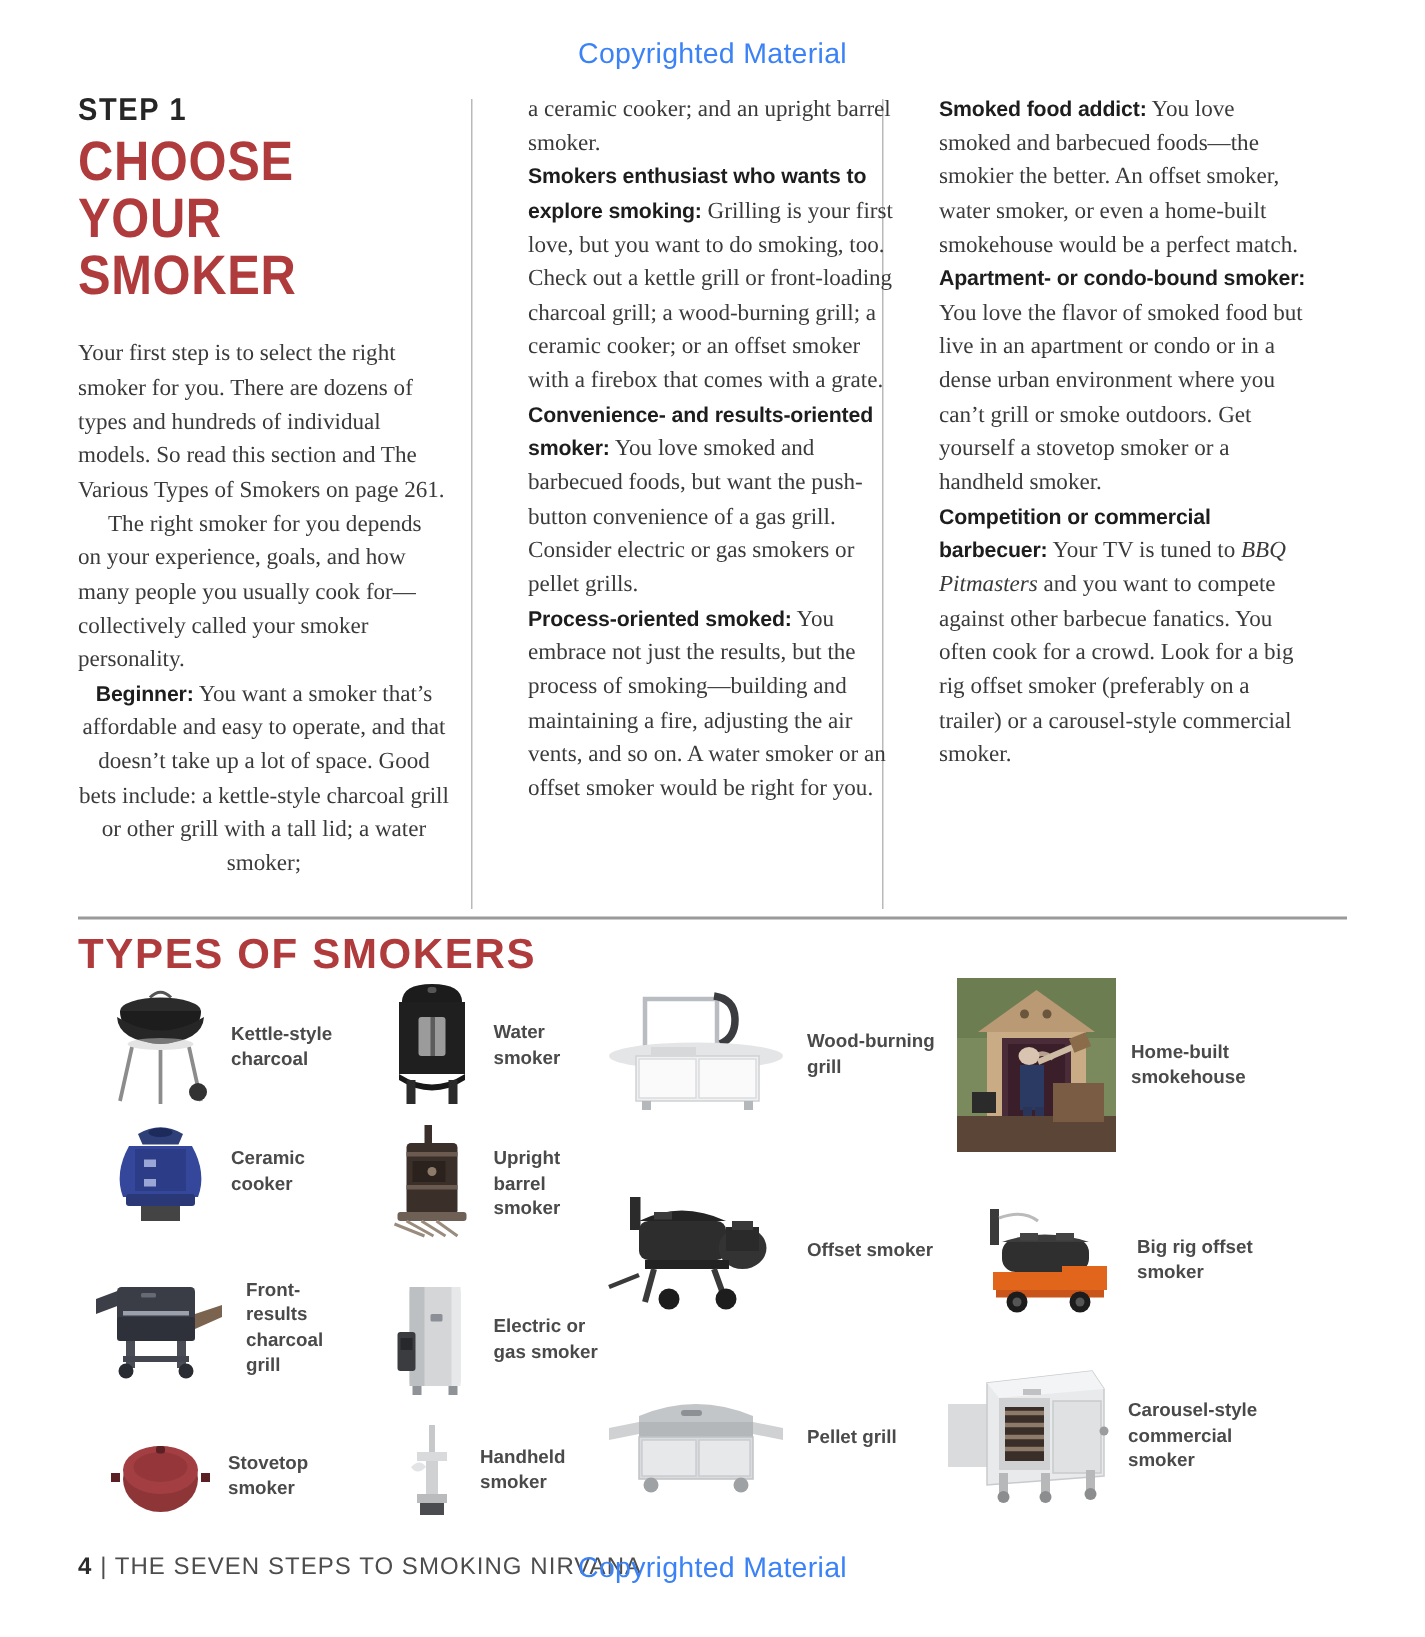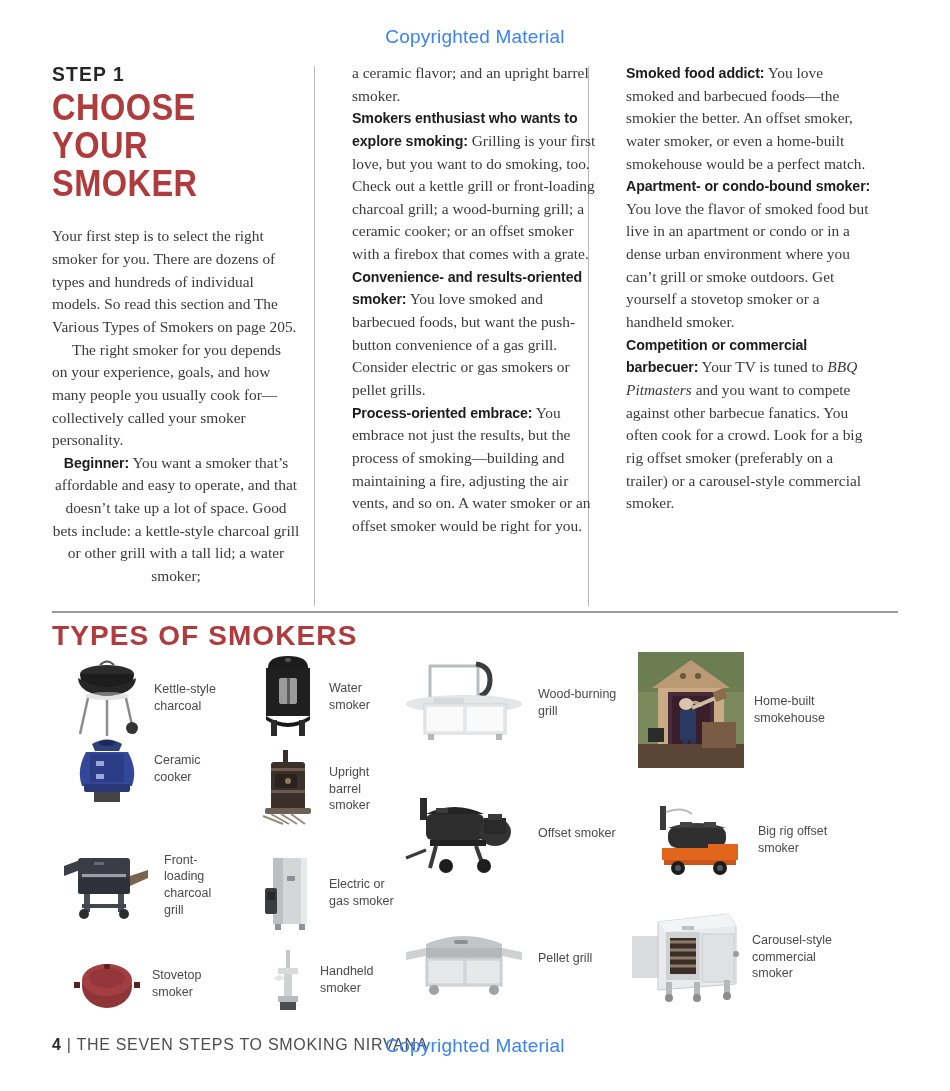--- a/index.html
+++ b/index.html
@@ -114,20 +114,21 @@
     flex:0 0 auto;
     display:flex;align-items:center;justify-content:center;
   }
   .cap{
     font-family:"Liberation Sans", sans-serif;
     font-size:12.5px;
     line-height:1.34;
     color:#4a4a4a;
     white-space:pre-line;
     margin-left:10px;
+    font-weight:bold;
   }
 
   
   .folio{
     position:absolute;left:52px;top:1036px;
     font-family:"Liberation Sans", sans-serif;
     font-size:16px;
     letter-spacing:.7px;
     color:#4d4d4d;
     white-space:nowrap;
@@ -148,34 +149,34 @@
     <div class="vrule vrule-1"></div>
     <div class="vrule vrule-2"></div>
 
     <div class="col col-1">
       <div class="step-label">STEP 1</div>
       <div class="step-title">
         <span>CHOOSE</span>
         <span>YOUR SMOKER</span>
       </div>
 
-      <p class="body">Your first step is to select the right smoker for you. There are dozens of types and hundreds of individual models. So read this section and The Various Types of Smokers on page 205.</p>
+      <p class="body">Your first step is to select the right smoker for you. There are dozens of types and hundreds of individual models. So read this section and The Various Types of Smokers on page 261.</p>
       <p class="body indent">The right smoker for you depends on your experience, goals, and how many people you usually cook for—collectively called your smoker personality.</p>
 
       <p class="body gap"><span class="lead">Beginner:</span><span> You want a smoker that’s affordable and easy to operate, and that doesn’t take up a lot of space. Good bets include: a kettle-style charcoal grill or other grill with a tall lid; a water smoker;</span></p>
     </div>
 
     <div class="col col-2">
-      <p class="body">a ceramic flavor; and an upright barrel smoker.</p>
+      <p class="body">a ceramic cooker; and an upright barrel smoker.</p>
 
       <p class="body gap-sm"><span class="lead">Smokers enthusiast who wants to explore smoking:</span><span> Grilling is your first love, but you want to do smoking, too. Check out a kettle grill or front-loading charcoal grill; a wood-burning grill; a ceramic cooker; or an offset smoker with a firebox that comes with a grate.</span></p>
 
       <p class="body gap-sm"><span class="lead">Convenience- and results-oriented smoker:</span><span> You love smoked and barbecued foods, but want the push-button convenience of a gas grill. Consider electric or gas smokers or pellet grills.</span></p>
 
-      <p class="body gap-sm"><span class="lead">Process-oriented embrace:</span><span> You embrace not just the results, but the process of smoking—building and maintaining a fire, adjusting the air vents, and so on. A water smoker or an offset smoker would be right for you.</span></p>
+      <p class="body gap-sm"><span class="lead">Process-oriented smoked:</span><span> You embrace not just the results, but the process of smoking—building and maintaining a fire, adjusting the air vents, and so on. A water smoker or an offset smoker would be right for you.</span></p>
     </div>
 
     <div class="col col-3">
       <p class="body"><span class="lead">Smoked food addict:</span><span> You love smoked and barbecued foods—the smokier the better. An offset smoker, water smoker, or even a home-built smokehouse would be a perfect match.</span></p>
 
       <p class="body gap-sm"><span class="lead">Apartment- or condo-bound smoker:</span><span> You love the flavor of smoked food but live in an apartment or condo or in a dense urban environment where you can’t grill or smoke outdoors. Get yourself a stovetop smoker or a handheld smoker.</span></p>
 
       <p class="body gap-sm"><span class="lead">Competition or commercial barbecuer:</span><span> Your TV is tuned to </span><span class="ital">BBQ Pitmasters</span><span> and you want to compete against other barbecue fanatics. You often cook for a crowd. Look for a big rig offset smoker (preferably on a trailer) or a carousel-style commercial smoker.</span></p>
     </div>
   </div>
@@ -196,21 +197,21 @@
             <path d="M30 9 q7 -7 14 0" stroke="#555" stroke-width="2" fill="none"></path>
             <path d="M18 42 L10 78 M56 42 L64 78 M37 44 L37 80" stroke="#8c8c8c" stroke-width="2.5" fill="none"></path>
             <circle cx="62" cy="72" r="6" fill="#333"></circle>
             <ellipse cx="37" cy="40" rx="22" ry="4" fill="#c9c9c9" opacity=".5"></ellipse>
           </svg>
         </div>
         <div class="cap">Kettle-style
 charcoal</div>
       </div>
 
-      <div class="cell" style="left:18px;top:78px;">
+      <div class="cell" style="left:18px;top:90px;">
         <div class="thumb">
           <svg width="74" height="78" viewBox="0 0 74 78">
             <path d="M22 14 q15 -9 30 0 l-3 7 h-24z" fill="#2f3f77"></path>
             <path d="M16 22 h42 q10 18 4 34 h-50 q-6 -16 4 -34z" fill="#35479a"></path>
             <path d="M20 24 h34 v28 h-34z" fill="#2c3c86"></path>
             <rect x="14" y="54" width="46" height="8" rx="2" fill="#2a3878"></rect>
             <rect x="24" y="62" width="26" height="10" fill="#444"></rect>
             <rect x="26" y="31" width="8" height="5" fill="#9aa6d6"></rect>
             <rect x="26" y="44" width="8" height="5" fill="#9aa6d6"></rect>
             <ellipse cx="37" cy="13" rx="8" ry="3" fill="#1d2a5c"></ellipse>
@@ -230,21 +231,21 @@
             <rect x="22" y="26" width="44" height="3" fill="#9aa0ac"></rect>
             <rect x="24" y="46" width="6" height="18" fill="#4a4d55"></rect>
             <rect x="58" y="46" width="6" height="18" fill="#4a4d55"></rect>
             <rect x="22" y="56" width="44" height="4" fill="#43464f"></rect>
             <circle cx="24" cy="66" r="5" fill="#2a2c33"></circle>
             <circle cx="64" cy="66" r="5" fill="#2a2c33"></circle>
             <rect x="34" y="14" width="10" height="3" rx="1" fill="#666a74"></rect>
           </svg>
         </div>
         <div class="cap">Front-
-loading
+results
 charcoal
 grill</div>
       </div>
 
       <div class="cell" style="left:20px;top:304px;">
         <div class="thumb">
           <svg width="70" height="56" viewBox="0 0 70 56">
             <ellipse cx="35" cy="30" rx="25" ry="22" fill="#8e3538"></ellipse>
             <ellipse cx="35" cy="24" rx="25" ry="16" fill="#a33f42"></ellipse>
             <ellipse cx="35" cy="22" rx="18" ry="10" fill="#8c3236" opacity=".6"></ellipse>

